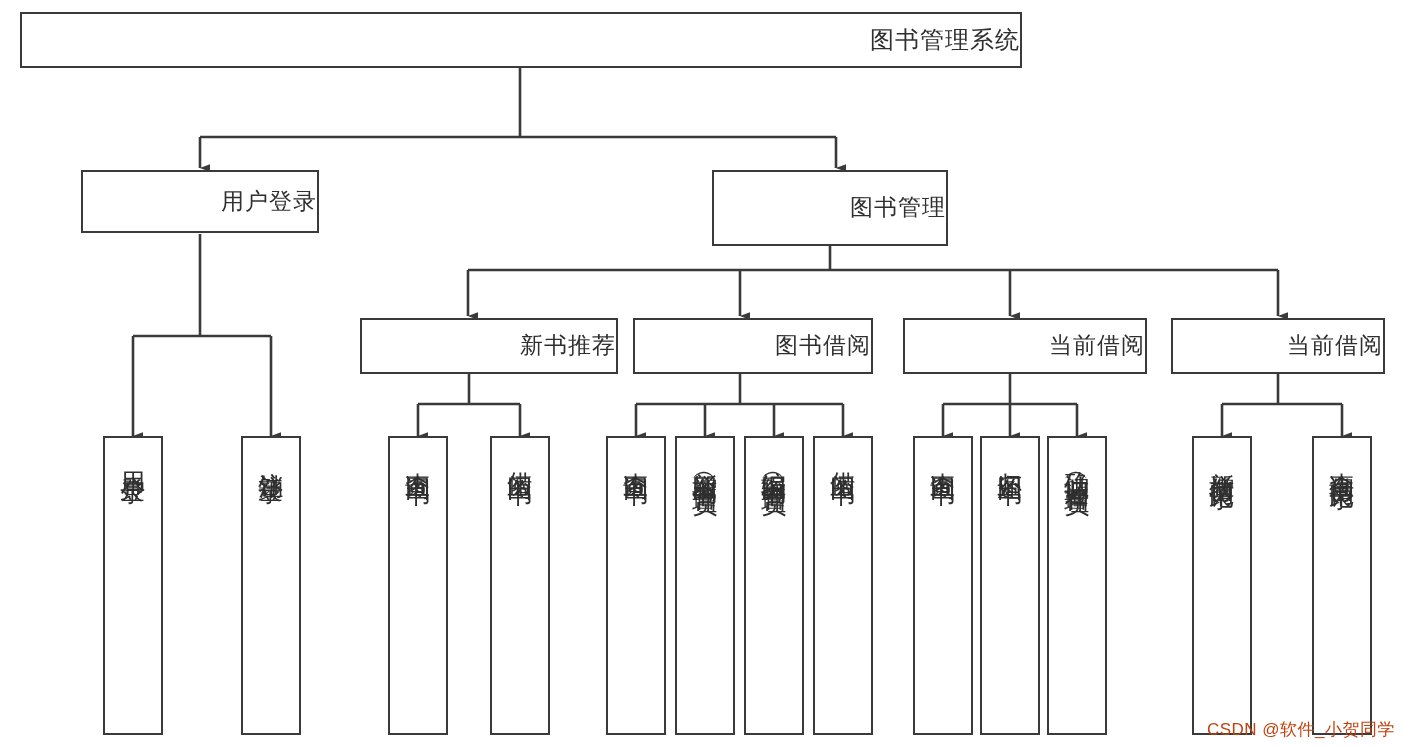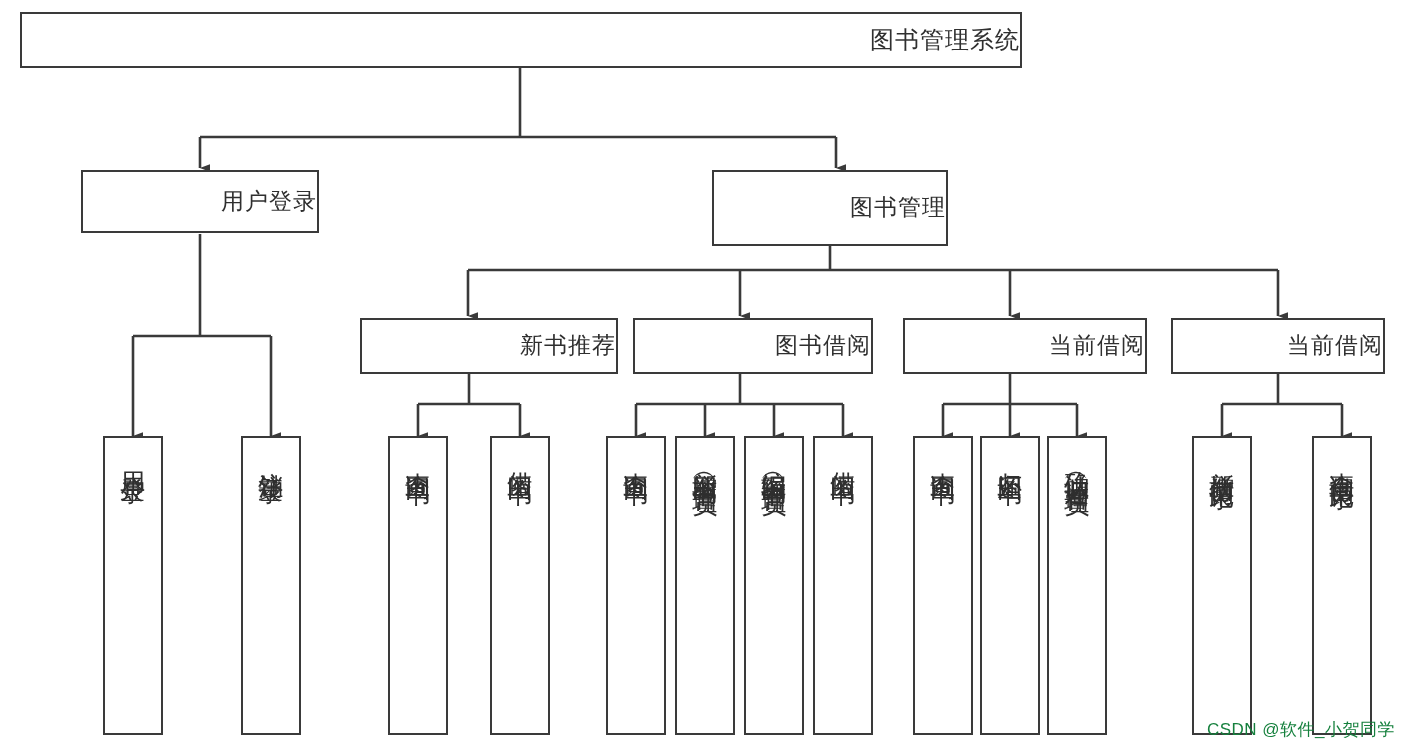--- a/index.html
+++ b/index.html
@@ -56,21 +56,21 @@
     font-size:25px;
     line-height:1.05;
     letter-spacing:3px;
     white-space:nowrap;
   }
   #watermark{
     position:absolute;
     right:10px;
     bottom:6px;
     font-size:17px;
-    color:#15803d;
+    color:#c2410c;
     letter-spacing:0.5px;
     white-space:nowrap;
     user-select:none;
   }
 </style>
 </head>
 <body>
 
 <div id="canvas">
 

